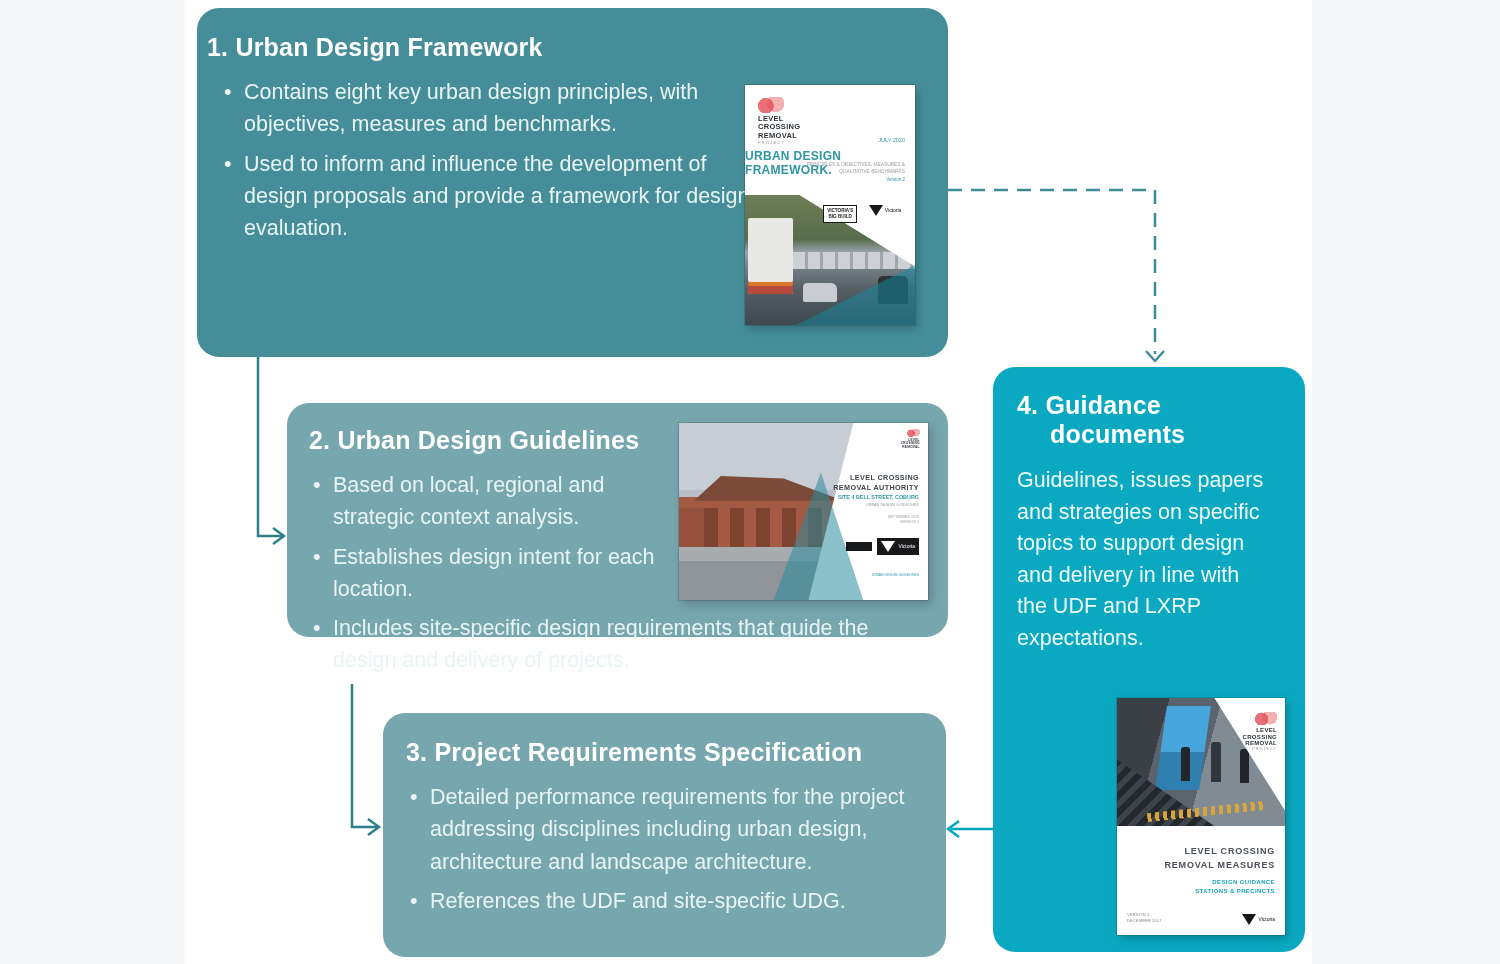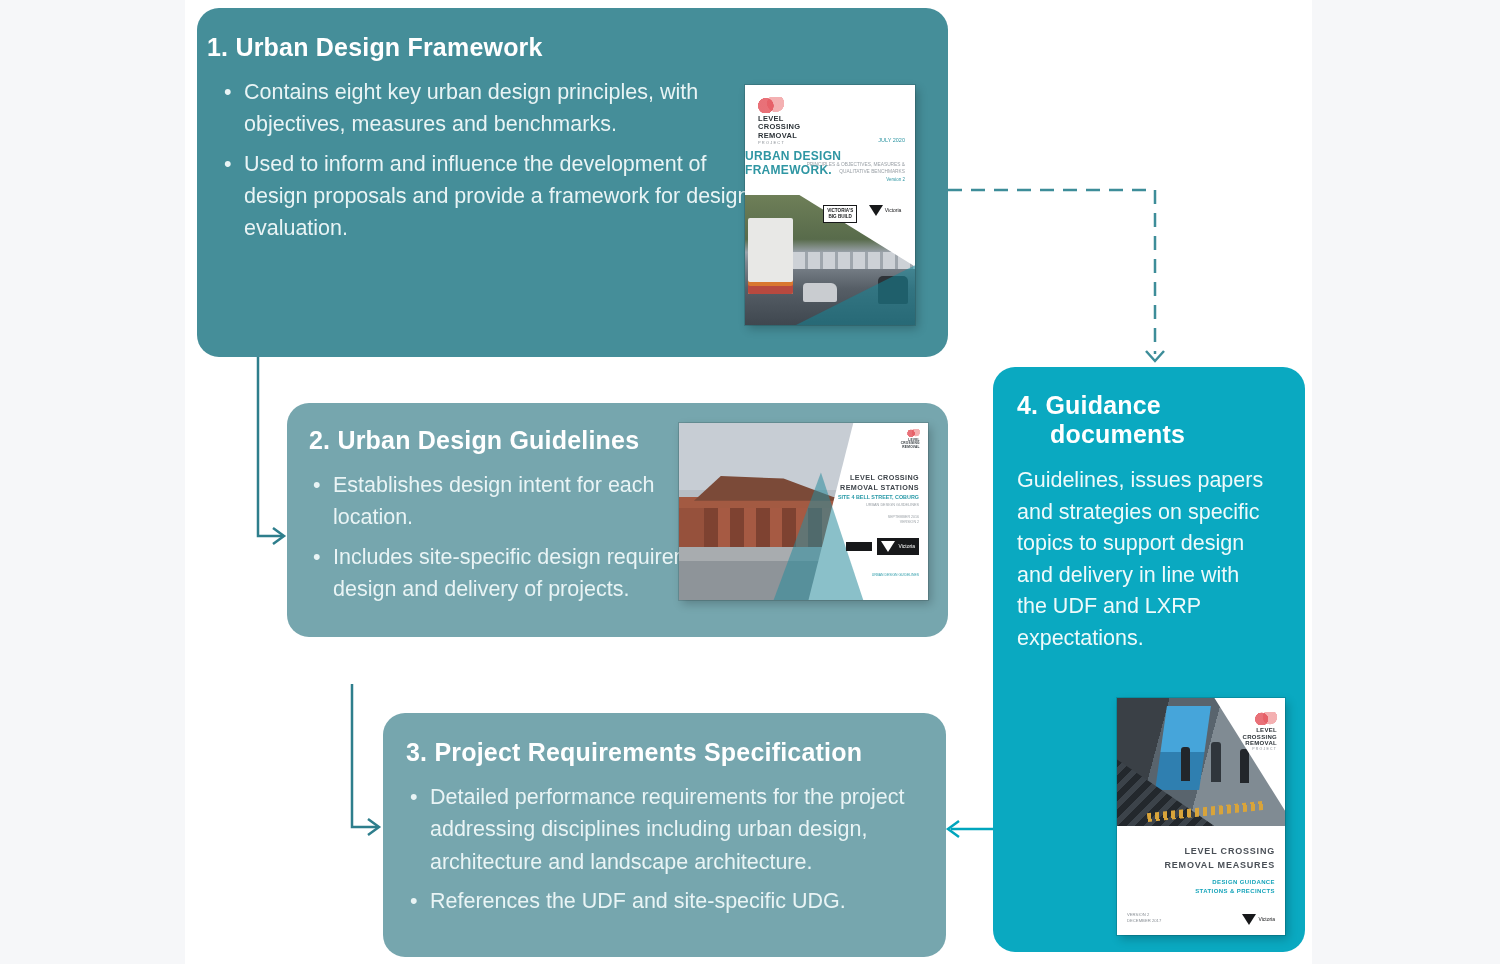--- a/index.html
+++ b/index.html
@@ -139,20 +139,21 @@
     <div class="box-title">1. Urban Design Framework</div>
     <ul class="bullets">
       <li>Contains eight key urban design principles, with objectives, measures and benchmarks.</li>
       <li>Used to inform and influence the development of design proposals and provide a framework for design evaluation.</li>
     </ul>
   </div>
 
   <div class="box box2">
     <div class="box-title">2. Urban Design Guidelines</div>
     <ul class="bullets">
+      <li class="narrow">Based on local, regional and strategic context analysis.</li>
       <li class="narrow">Establishes design intent for each location.</li>
       <li>Includes site-specific design requirements that guide the design and delivery of projects.</li>
     </ul>
   </div>
 
   <div class="box box3">
     <div class="box-title">3. Project Requirements Specification</div>
     <ul class="bullets">
       <li>Detailed performance requirements for the project addressing disciplines including urban design, architecture and landscape architecture.</li>
       <li>References the UDF and site-specific UDG.</li>
@@ -209,21 +210,21 @@
     <div class="lcr-logo udg-logo">
       <span class="lcr-dots" style="width:16px;height:10px;margin-left:auto;"></span>
       <div class="lcr-word" style="font-size:4px;text-align:right;">
         <div>LEVEL</div>
         <div>CROSSING</div>
         <div>REMOVAL</div>
       </div>
     </div>
     <div class="tinytxt udg-title">
       <div>LEVEL CROSSING</div>
-      <div>REMOVAL STATIONS</div>
+      <div>REMOVAL AUTHORITY</div>
     </div>
     <div class="tinytxt udg-site">SITE 4 BELL STREET, COBURG</div>
     <div class="tinytxt udg-type">URBAN DESIGN GUIDELINES</div>
     <div class="tinytxt udg-date">
       <div>SEPTEMBER 2016</div>
       <div>VERSION 2</div>
     </div>
     <div class="udg-logos">
       <span class="udg-block"></span>
       <span class="vic-dark">

